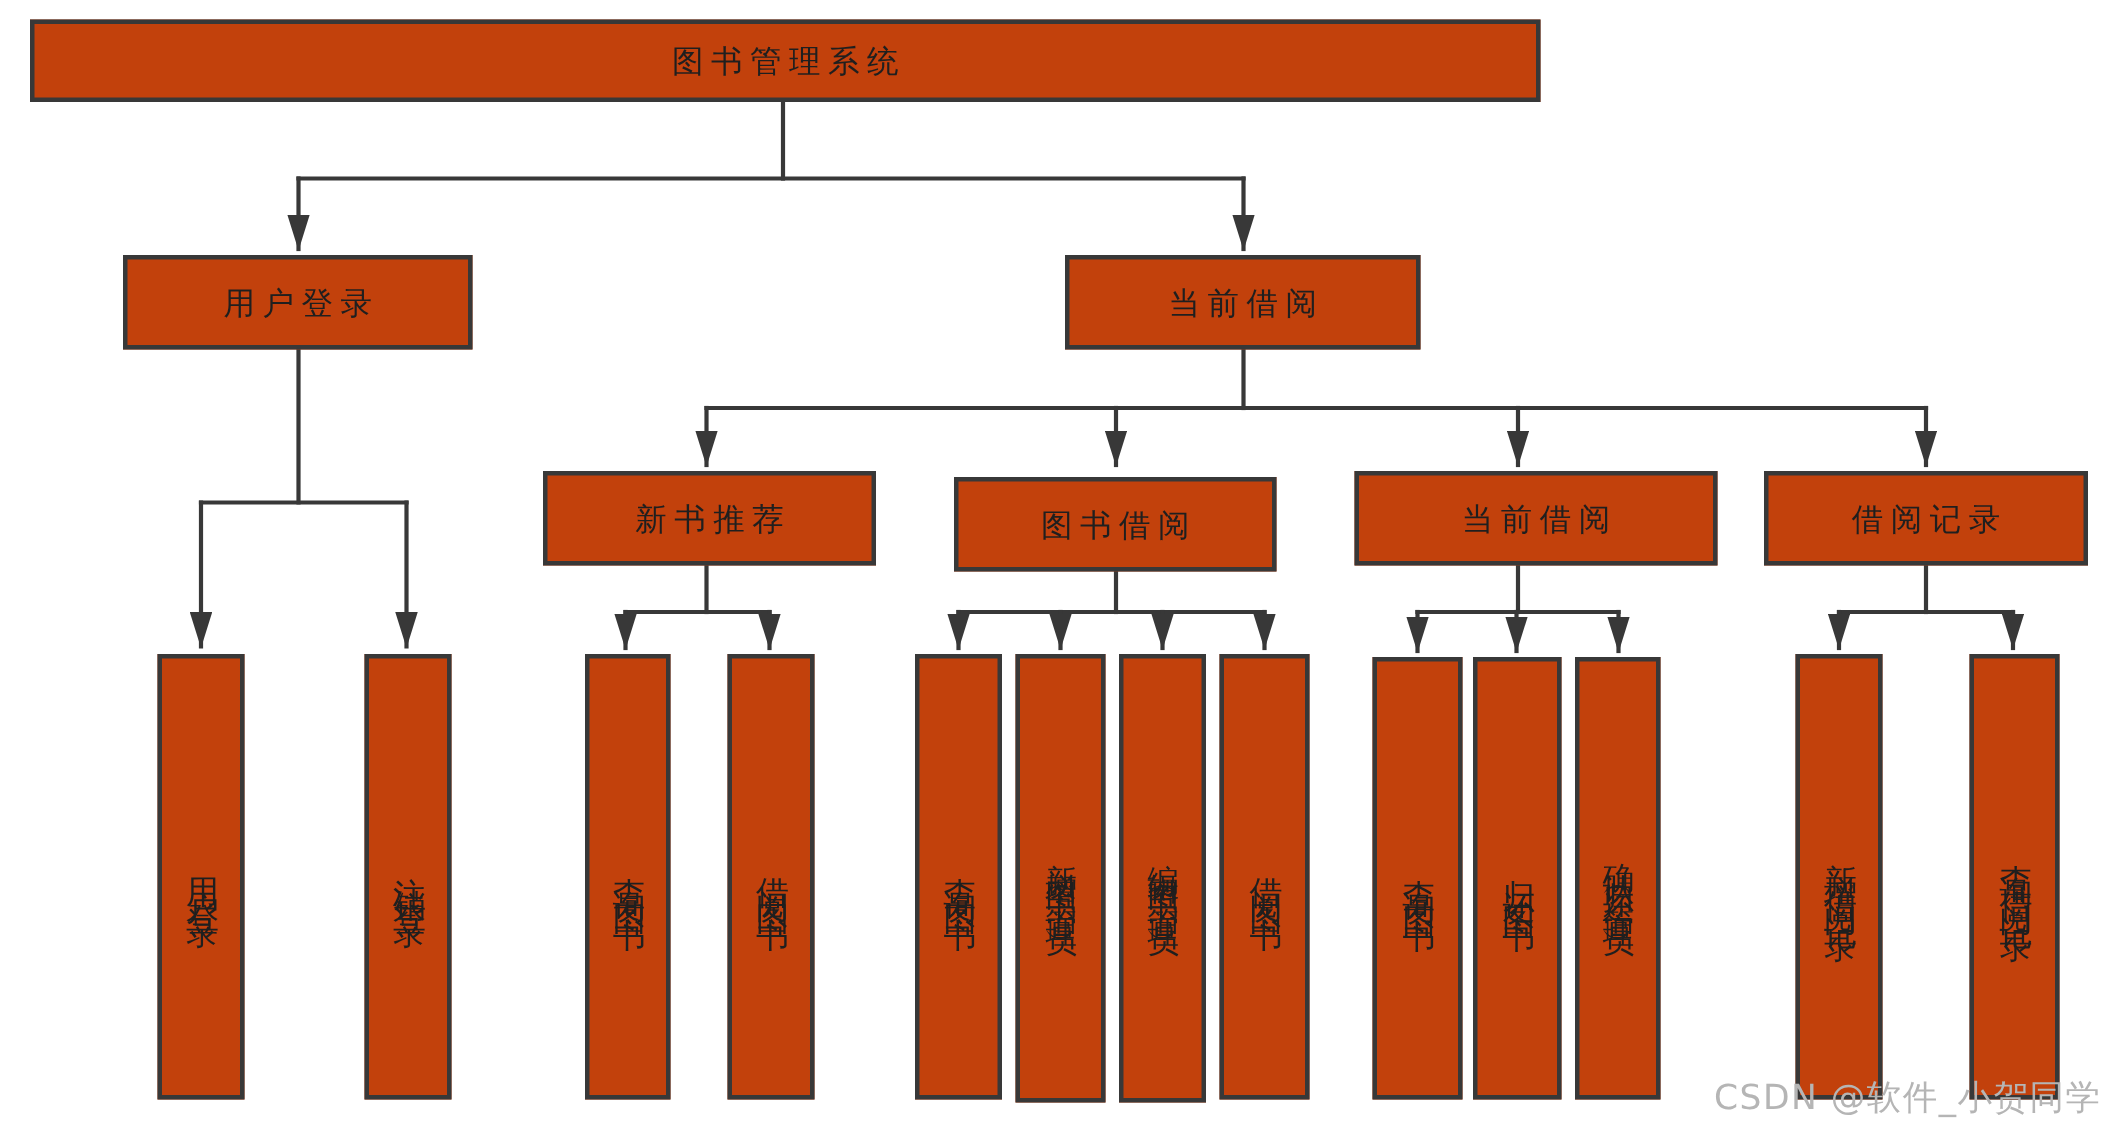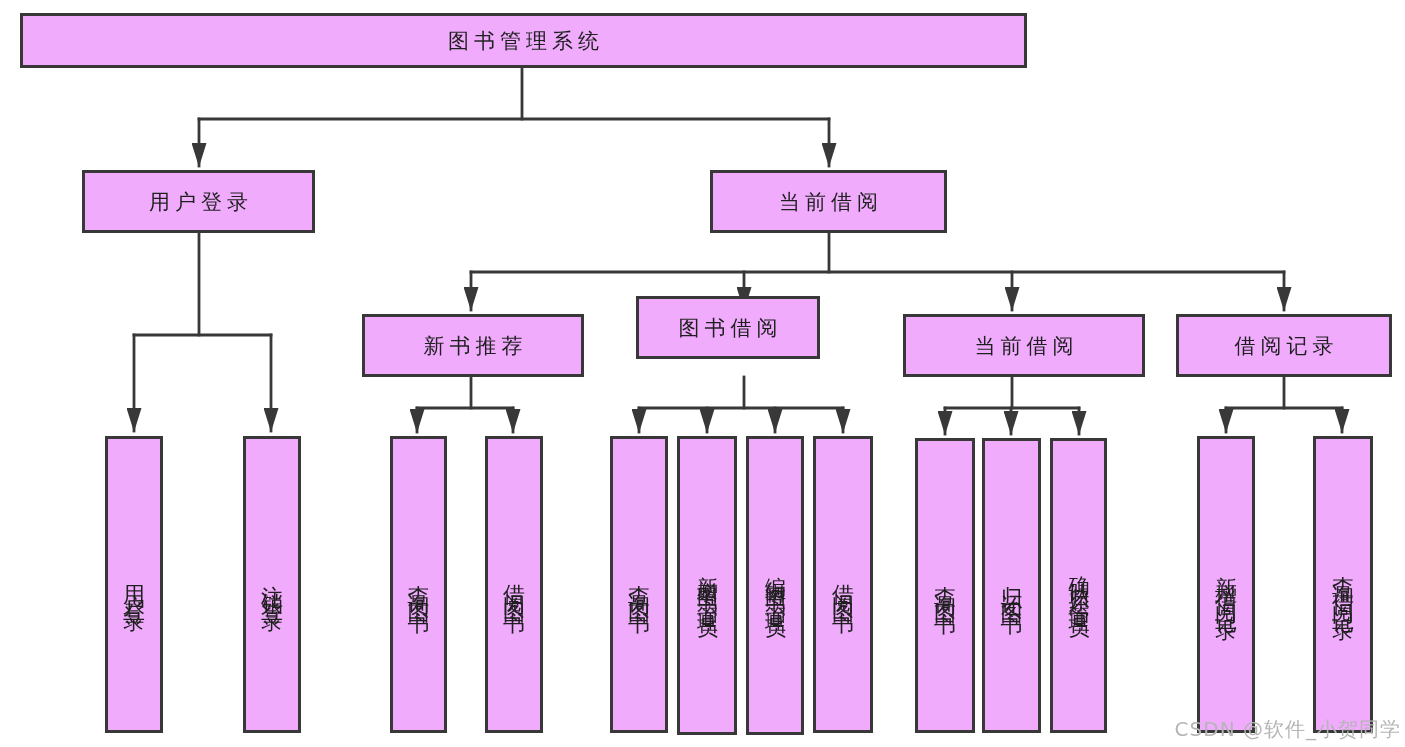--- a/index.html
+++ b/index.html
@@ -16,21 +16,21 @@
     background:var(--bg);
     overflow:hidden;
   }
   #wires{position:absolute;left:0;top:0;width:1405px;height:747px;}
   #wires path{stroke:var(--line);stroke-width:2.8;fill:none;stroke-linecap:square;}
   #wires .arrowhead{fill:var(--line);}
   .node{
     position:absolute;
     box-sizing:border-box;
     border:3px solid var(--line);
-    background:#f0abfc;
+    background:#c2410c;
     display:flex;align-items:center;justify-content:center;
   }
   .h-node{
     font-size:21px;
     letter-spacing:5px;
     text-indent:5px;
     white-space:nowrap;
   }
   .v-node span{
     writing-mode:vertical-rl;
@@ -40,21 +40,21 @@
     letter-spacing:9px;
     white-space:nowrap;
   }
   .v-node.long span{
     font-size:21px;
     letter-spacing:6px;
   }
   #watermark{
     position:absolute;
     top:716px;right:4px;
-    font-size:20px;
+    font-size:23px;
     letter-spacing:1px;
     color:var(--wm);
     white-space:nowrap;
   }
 </style>
 </head>
 <body>
 
 <div id="stage">
 
@@ -105,21 +105,21 @@
     <path d="M1226,408 V432" marker-end="url(#arrow)"></path>
     <path d="M1342,408 V432" marker-end="url(#arrow)"></path>
   </svg>
 
   <div class="node h-node" style="left:20px;top:13px;width:1007px;height:55px;">图书管理系统</div>
 
   <div class="node h-node" style="left:82px;top:170px;width:233px;height:63px;">用户登录</div>
   <div class="node h-node" style="left:710px;top:170px;width:237px;height:63px;">当前借阅</div>
 
   <div class="node h-node" style="left:362px;top:314px;width:222px;height:63px;">新书推荐</div>
-  <div class="node h-node" style="left:636px;top:296px;width:184px;height:63px;">图书借阅</div>
+  <div class="node h-node" style="left:636px;top:318px;width:215px;height:63px;">图书借阅</div>
   <div class="node h-node" style="left:903px;top:314px;width:242px;height:63px;">当前借阅</div>
   <div class="node h-node" style="left:1176px;top:314px;width:216px;height:63px;">借阅记录</div>
 
   <div class="node v-node" style="left:105px;top:436px;width:58px;height:297px;">
     <span>用户登录</span>
   </div>
   <div class="node v-node" style="left:243px;top:436px;width:58px;height:297px;">
     <span>注销登录</span>
   </div>
 

